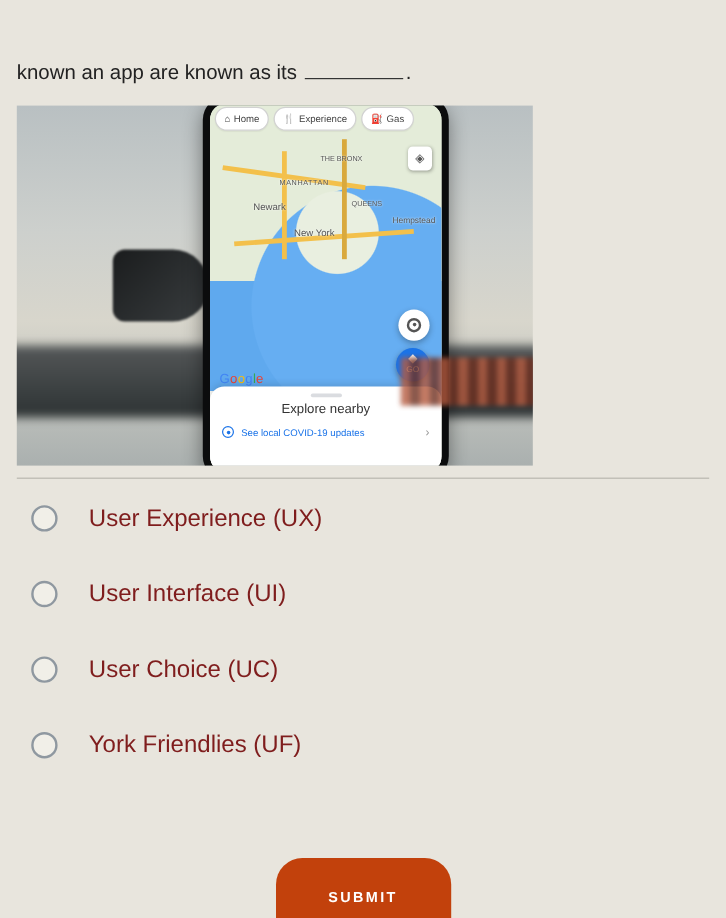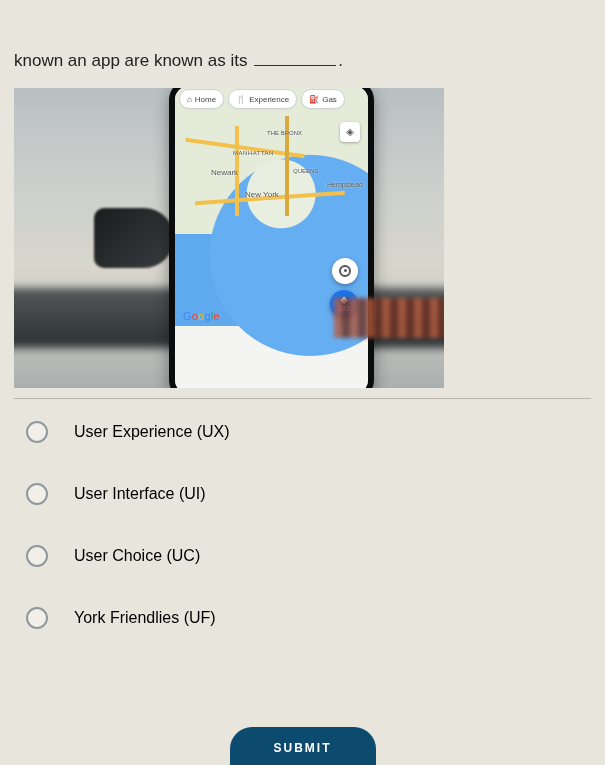--- a/index.html
+++ b/index.html
@@ -154,32 +154,32 @@
   .option {
     display:flex; align-items:center; gap:26px;
     margin-bottom:40px;
     cursor:pointer;
   }
   .radio {
     width:22px; height:22px; flex:0 0 22px;
     border:2px solid #8f98a0; border-radius:50%;
     background:#f1efe8;
   }
-  .opt-label { font-size:16px; color:#000000; }
+  .opt-label { font-size:20px; color:#7f1d1d; }
   
   .submit-wrap{
     position:absolute; left:0; right:0; bottom:0;
     display:flex; justify-content:center;
     padding-bottom:0;
   }
   .submit{
-    background:#0c4a6e; color:#fff;
+    background:#c2410c; color:#fff;
     font-size:12px; letter-spacing:2px; font-weight:600;
     border:none; border-radius:22px 22px 0 0;
-    padding:14px 44px 10px;
+    padding:26px 44px 10px;
     cursor:pointer;
   }
 </style>
 </head>
 <body>
 
 <p class="question">
   <br>
   <span>known an app are known as its </span><span class="blank"></span><span>.</span>
 </p>
@@ -222,20 +222,29 @@
       <div class="locate-btn"></div>
       <div class="go-btn">
         <span class="arrow">◆</span>
         <span>GO</span>
       </div>
 
       <div class="google-logo">
         <span>G</span><span>o</span><span>o</span><span>g</span><span>l</span><span>e</span>
       </div>
 
+      <div class="sheet">
+        <div class="handle"></div>
+        <div class="headline">Explore nearby</div>
+        <div class="row">
+          <span class="dot"></span>
+          <span>See local COVID-19 updates</span>
+          <span class="chev">›</span>
+        </div>
+      </div>
     </div>
   </div>
 </div>
 
 <hr class="divider">
 
 <div class="options">
   <div class="option">
     <span class="radio"></span>
     <span class="opt-label">User Experience (UX)</span>

